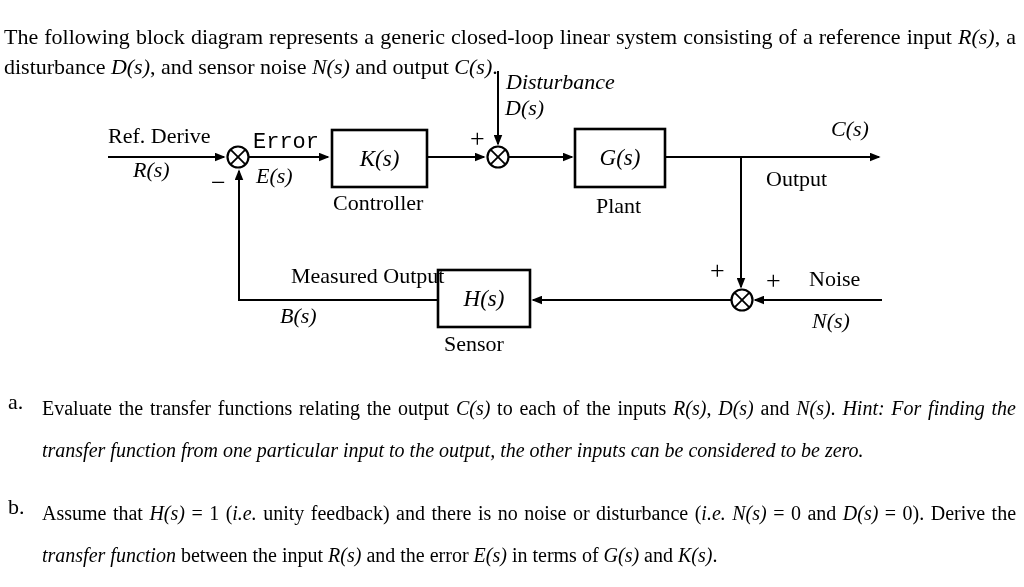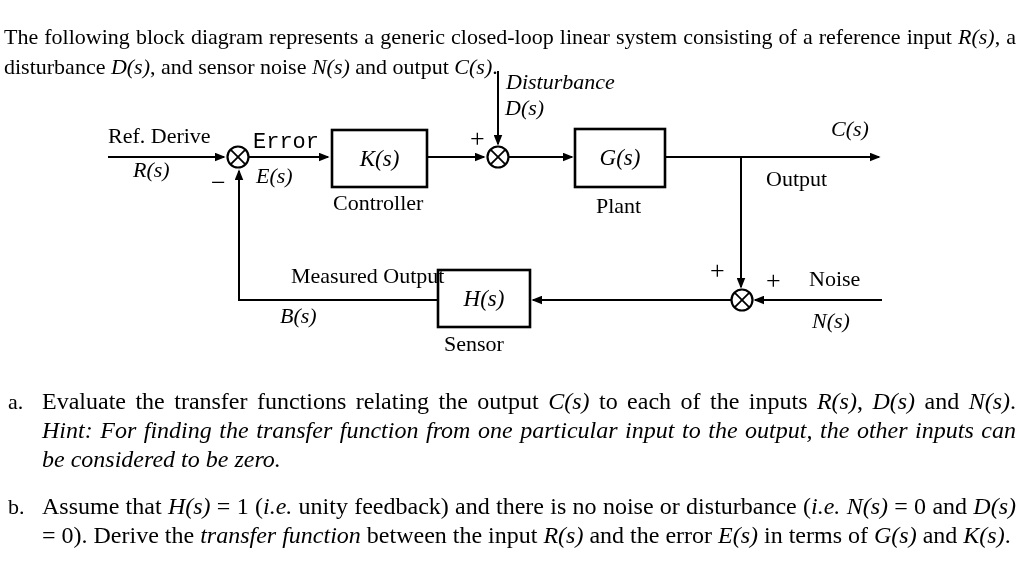--- a/index.html
+++ b/index.html
@@ -5,21 +5,21 @@
   html,body{margin:0;padding:0;background:#ffffff;}
   body{width:1024px;height:587px;overflow:hidden;
        font-family:"Liberation Serif",serif;color:#000;}
   .page{position:relative;width:836px;height:587px;background:#fff;}
 
   
   .intro{position:absolute;left:4px;top:0px;width:1012px;
          font-size:22px;line-height:29.5px;text-align:justify;}
   .q{position:absolute;left:8px;width:1008px;display:flex;}
   .q-label{width:34px;flex:0 0 34px;font-size:22px;line-height:30px;}
-  .q-body{flex:1;font-size:24px;line-height:29px;text-align:justify;}
+  .q-body{flex:1;font-size:20px;line-height:42px;text-align:justify;}
   .q-a{top:387px;}
   .q-b{top:492px;}
   i{font-style:italic;}
 
   
   .diagram{position:absolute;left:0;top:0;width:1024px;height:400px;}
   .diagram svg{position:absolute;left:0;top:0;}
   .lbl{position:absolute;font-size:22px;white-space:nowrap;line-height:1.1;}
   .var{font-style:italic;}
   .sign{position:absolute;font-size:26px;line-height:1;white-space:nowrap;}

